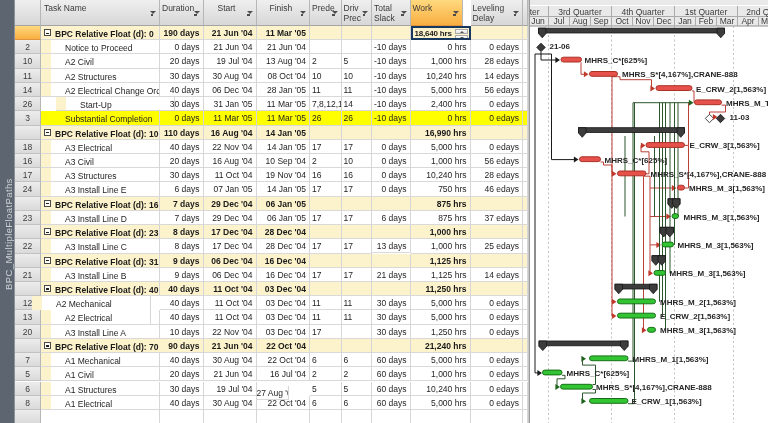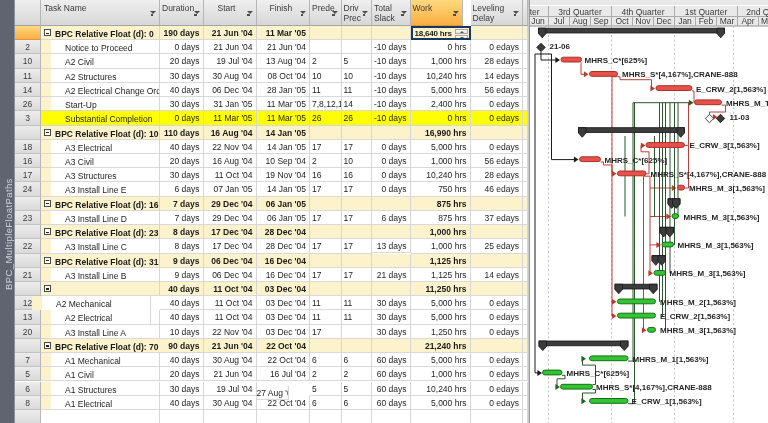--- a/index.html
+++ b/index.html
@@ -145,21 +145,21 @@
 <div class="abs cell num" style="left:160px;top:82.88px;width:43.5px;height:14.22px;line-height:14px">40 days</div>
 <div class="abs cell num" style="left:203.5px;top:82.88px;width:53.0px;height:14.22px;line-height:14px">06 Dec '04</div>
 <div class="abs cell num" style="left:256.5px;top:82.88px;width:53.5px;height:14.22px;line-height:14px">28 Jan '05</div>
 <div class="abs cell lft" style="left:310px;top:82.88px;width:31.5px;height:14.22px;line-height:14px">11</div>
 <div class="abs cell lft" style="left:341.5px;top:82.88px;width:30.5px;height:14.22px;line-height:14px">11</div>
 <div class="abs cell num" style="left:372px;top:82.88px;width:38.5px;height:14.22px;line-height:14px">-10 days</div>
 <div class="abs cell num" style="left:410.5px;top:82.88px;width:60.0px;height:14.22px;line-height:14px">5,000 hrs</div>
 <div class="abs cell num" style="left:470.5px;top:82.88px;width:52.5px;height:14.22px;line-height:14px">56 edays</div>
 <div class="abs cell " style="left:523px;top:82.88px;width:5px;height:14.22px;line-height:14px"></div>
 <div class="abs idc" style="top:97.10px;height:14.22px;line-height:14px">26</div>
-<div class="abs cell" style="left:41px;top:97.10px;width:119px;height:14.22px;line-height:14px">
+<div class="abs cell" style="left:56px;top:97.10px;width:119px;height:14.22px;line-height:14px">
     <i style="position:absolute;left:0;top:0;bottom:0;width:9.5px;background:#fcf2cc;display:block"></i>
     <span style="position:absolute;left:24px;top:1px">Start-Up</span>
   </div>
 <div class="abs cell num" style="left:160px;top:97.10px;width:43.5px;height:14.22px;line-height:14px">30 days</div>
 <div class="abs cell num" style="left:203.5px;top:97.10px;width:53.0px;height:14.22px;line-height:14px">31 Jan '05</div>
 <div class="abs cell num" style="left:256.5px;top:97.10px;width:53.5px;height:14.22px;line-height:14px">11 Mar '05</div>
 <div class="abs cell lft" style="left:310px;top:97.10px;width:31.5px;height:14.22px;line-height:14px">7,8,12,1</div>
 <div class="abs cell lft" style="left:341.5px;top:97.10px;width:30.5px;height:14.22px;line-height:14px">14</div>
 <div class="abs cell num" style="left:372px;top:97.10px;width:38.5px;height:14.22px;line-height:14px">-10 days</div>
 <div class="abs cell num" style="left:410.5px;top:97.10px;width:60.0px;height:14.22px;line-height:14px">2,400 hrs</div>
@@ -338,20 +338,21 @@
 <div class="abs cell lft" style="left:341.5px;top:267.74px;width:30.5px;height:14.22px;line-height:14px">17</div>
 <div class="abs cell num" style="left:372px;top:267.74px;width:38.5px;height:14.22px;line-height:14px">21 days</div>
 <div class="abs cell num" style="left:410.5px;top:267.74px;width:60.0px;height:14.22px;line-height:14px">1,125 hrs</div>
 <div class="abs cell num" style="left:470.5px;top:267.74px;width:52.5px;height:14.22px;line-height:14px">14 edays</div>
 <div class="abs cell " style="left:523px;top:267.74px;width:5px;height:14.22px;line-height:14px"></div>
 <div class="abs idc" style="top:281.96px;height:14.22px;line-height:14px"></div>
 <div class="abs cell grp" style="left:41px;top:281.96px;width:119px;height:14.22px;line-height:14px">
     <span style="position:absolute;left:3px;top:3px;width:7px;height:7px;border:1px solid #4a4a4a;background:#fefdf6;font-weight:normal">
       <i style="position:absolute;left:1px;right:1px;top:2.5px;height:1.2px;background:#222;display:block"></i>
     </span>
+    <span style="position:absolute;left:14px;top:1px">BPC Relative Float (d): 40</span>
   </div>
 <div class="abs cell grp num" style="left:160px;top:281.96px;width:43.5px;height:14.22px;line-height:14px">40 days</div>
 <div class="abs cell grp num" style="left:203.5px;top:281.96px;width:53.0px;height:14.22px;line-height:14px">11 Oct '04</div>
 <div class="abs cell grp num" style="left:256.5px;top:281.96px;width:53.5px;height:14.22px;line-height:14px">03 Dec '04</div>
 <div class="abs cell grp lft" style="left:310px;top:281.96px;width:31.5px;height:14.22px;line-height:14px"></div>
 <div class="abs cell grp lft" style="left:341.5px;top:281.96px;width:30.5px;height:14.22px;line-height:14px"></div>
 <div class="abs cell grp num" style="left:372px;top:281.96px;width:38.5px;height:14.22px;line-height:14px"></div>
 <div class="abs cell grp num" style="left:410.5px;top:281.96px;width:60.0px;height:14.22px;line-height:14px">11,250 hrs</div>
 <div class="abs cell grp num" style="left:470.5px;top:281.96px;width:52.5px;height:14.22px;line-height:14px"></div>
 <div class="abs cell grp " style="left:523px;top:281.96px;width:5px;height:14.22px;line-height:14px"></div>

